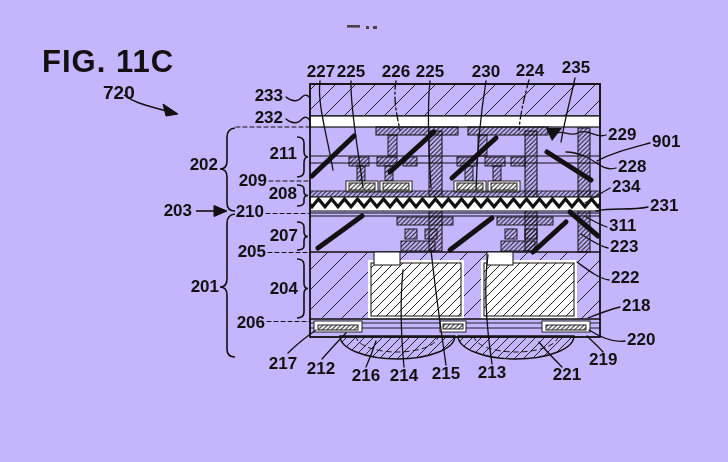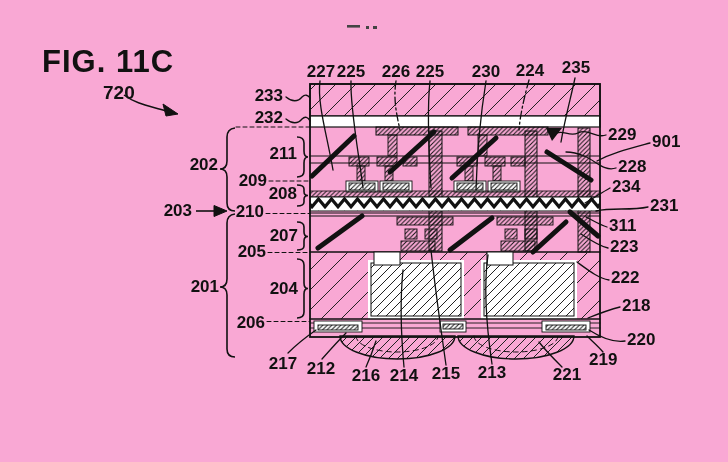--- a/index.html
+++ b/index.html
@@ -1,16 +1,16 @@
 <!DOCTYPE html>
 <html><head>
 <meta charset="utf-8">
 <style>
   html,body{margin:0;padding:0;background:#fff;}
-  .canvas{position:relative;width:728px;height:462px;background:#f9a8d4;overflow:hidden;
+  .canvas{position:relative;width:728px;height:462px;background:#c4b5fd;overflow:hidden;
           font-family:"Liberation Sans",sans-serif;}
   svg text{fill:#111;font-family:"Liberation Sans",sans-serif;font-weight:bold;}
   .num{font-size:17px;}
   .title{font-size:31px;letter-spacing:1px;}
   .refnum{font-size:19px;}
 </style>
 </head>
 <body>
 
 <div class="canvas">

